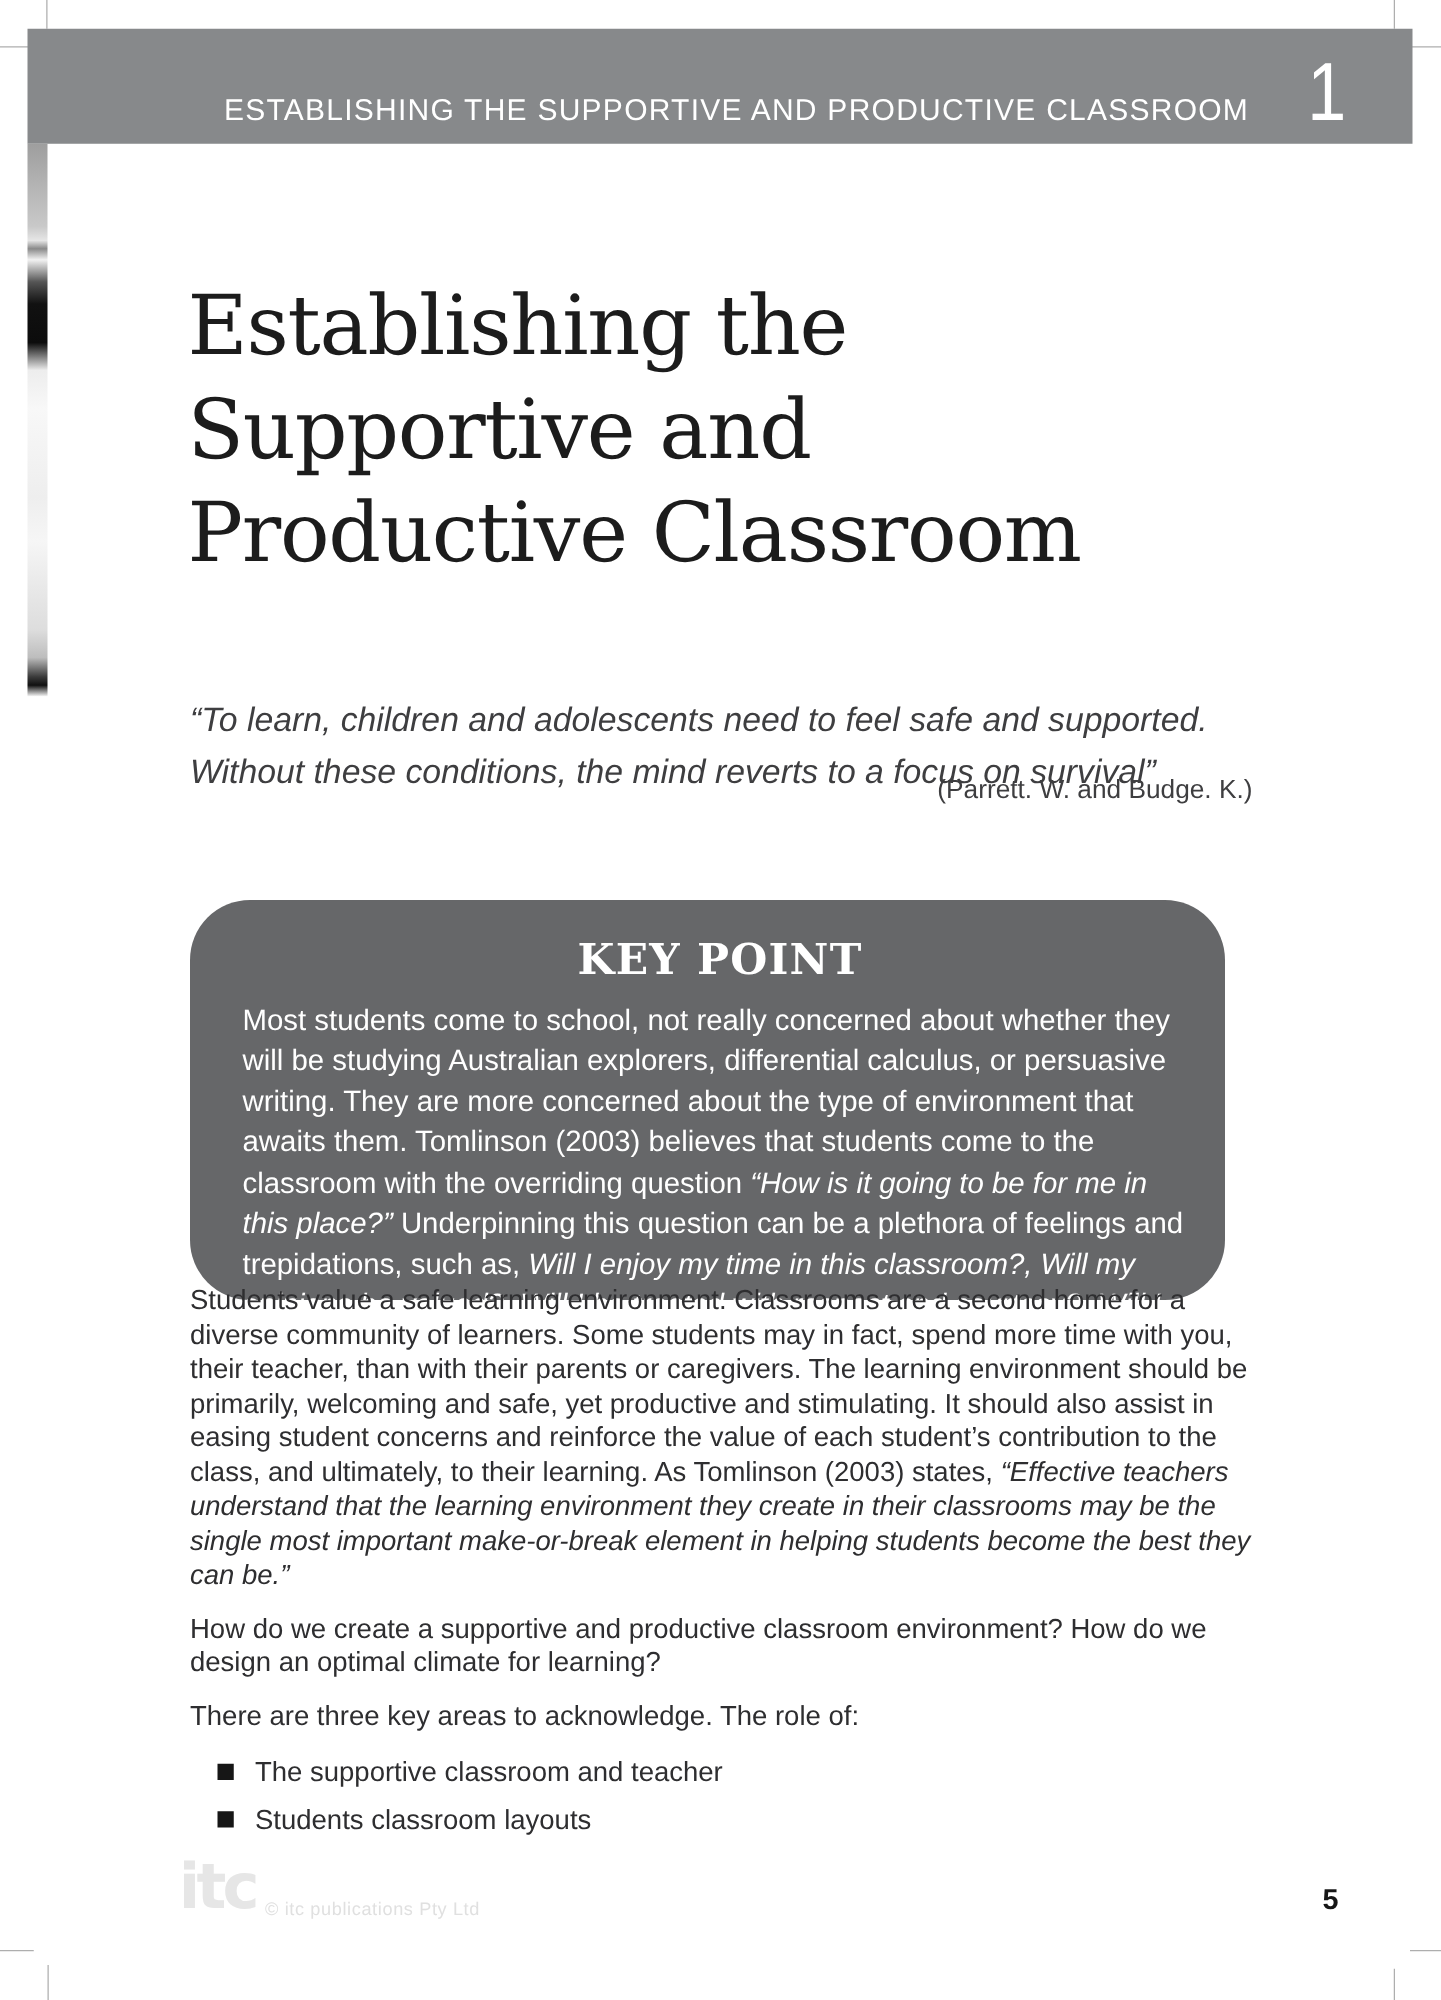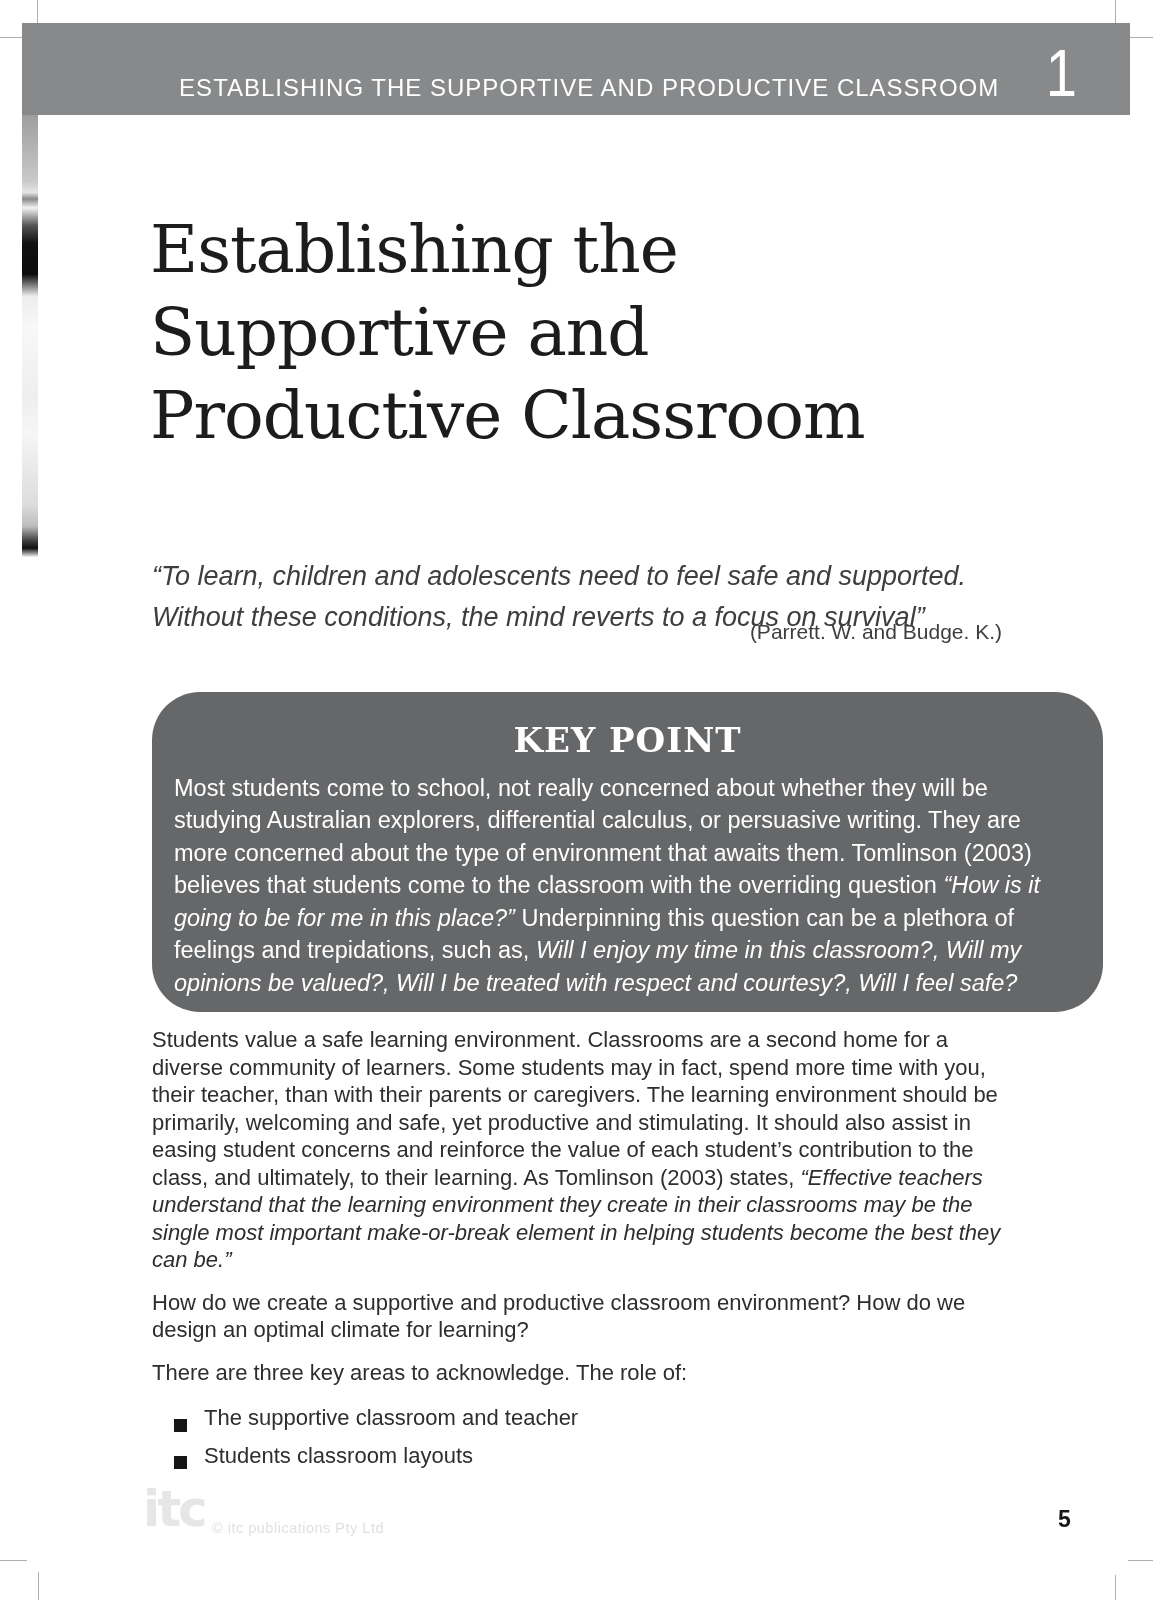--- a/index.html
+++ b/index.html
@@ -45,64 +45,64 @@
     background: linear-gradient(180deg,
       #9e9e9e 0%, #b5b5b5 8%, #c9c9c9 15%, #e6e6e6 17.5%,
       #8a8a8a 19%, #f2f2f2 21%, #555555 25%, #111111 29%,
       #0c0c0c 36%, #ededed 41%, #f8f8f8 48%, #f3f3f3 56%,
       #eeeeee 64%, #f6f6f6 72%, #e9e9e9 80%, #dddddd 88%,
       #bdbdbd 93%, #3a3a3a 96.5%, #101010 98%, #f5f5f5 100%);
   }
 
   
   .chapter-title {
-    position: absolute; left: 150px; top: 208px;
+    position: absolute; left: 150px; top: 219px;
     font-family: "DejaVu Serif", serif;
     font-size: 66px; line-height: 1.26; font-weight: 400;
     color: #1c1c1c; white-space: pre-line; letter-spacing: -1px;
   }
 
   
   .quote {
     position: absolute; left: 152px; top: 556px; width: 900px;
     font-size: 27px; font-style: italic; color: #3e3e40;
     line-height: 1.5; white-space: pre-line;
   }
   .quote-attribution {
     position: absolute; left: 152px; top: 620px; width: 850px;
     text-align: right; font-size: 21px; color: #3e3e40;
   }
 
   
   .key-point-box {
-    position: absolute; left: 152px; top: 692px;
-    width: 951px; height: 320px;
+    position: absolute; left: 152px; top: 720px;
+    width: 828px; height: 320px;
     background: #666769; border-radius: 48px;
-    color: #ffffff; overflow: hidden;
+    color: #ffffff; overflow: hidden; padding-left: 20px;
   }
   .key-point-heading {
     margin-top: 28px; text-align: center;
     font-family: "DejaVu Serif", serif; font-weight: 700;
     font-size: 34px; letter-spacing: 1px; color: #ffffff;
   }
   .key-point-body {
     margin-top: 12px; padding: 0 26px 0 22px;
     font-size: 23.5px; line-height: 1.38; color: #ffffff;
   }
   .seg-italic { font-style: italic; }
 
   
   .body-copy {
     position: absolute; left: 152px; top: 1026px; width: 860px;
     font-size: 22px; line-height: 1.25; color: #2e2e30;
   }
   .body-copy p { margin-bottom: 15px; }
 
   .bullet-list { margin-top: 18px; }
-  .bullet-row { display: flex; align-items: flex-end; margin-bottom: 10px; padding-left: 22px; }
+  .bullet-row { display: flex; align-items: center; margin-bottom: 10px; padding-left: 22px; }
   .bullet-square {
     width: 13px; height: 13px; background: #161616;
     flex: 0 0 13px; margin-right: 17px;
   }
   .bullet-text { font-size: 22px; color: #2e2e30; }
 
   
   .itc-logo {
     position: absolute; left: 143px; top: 1484px;
     font-family: "DejaVu Sans", sans-serif;

